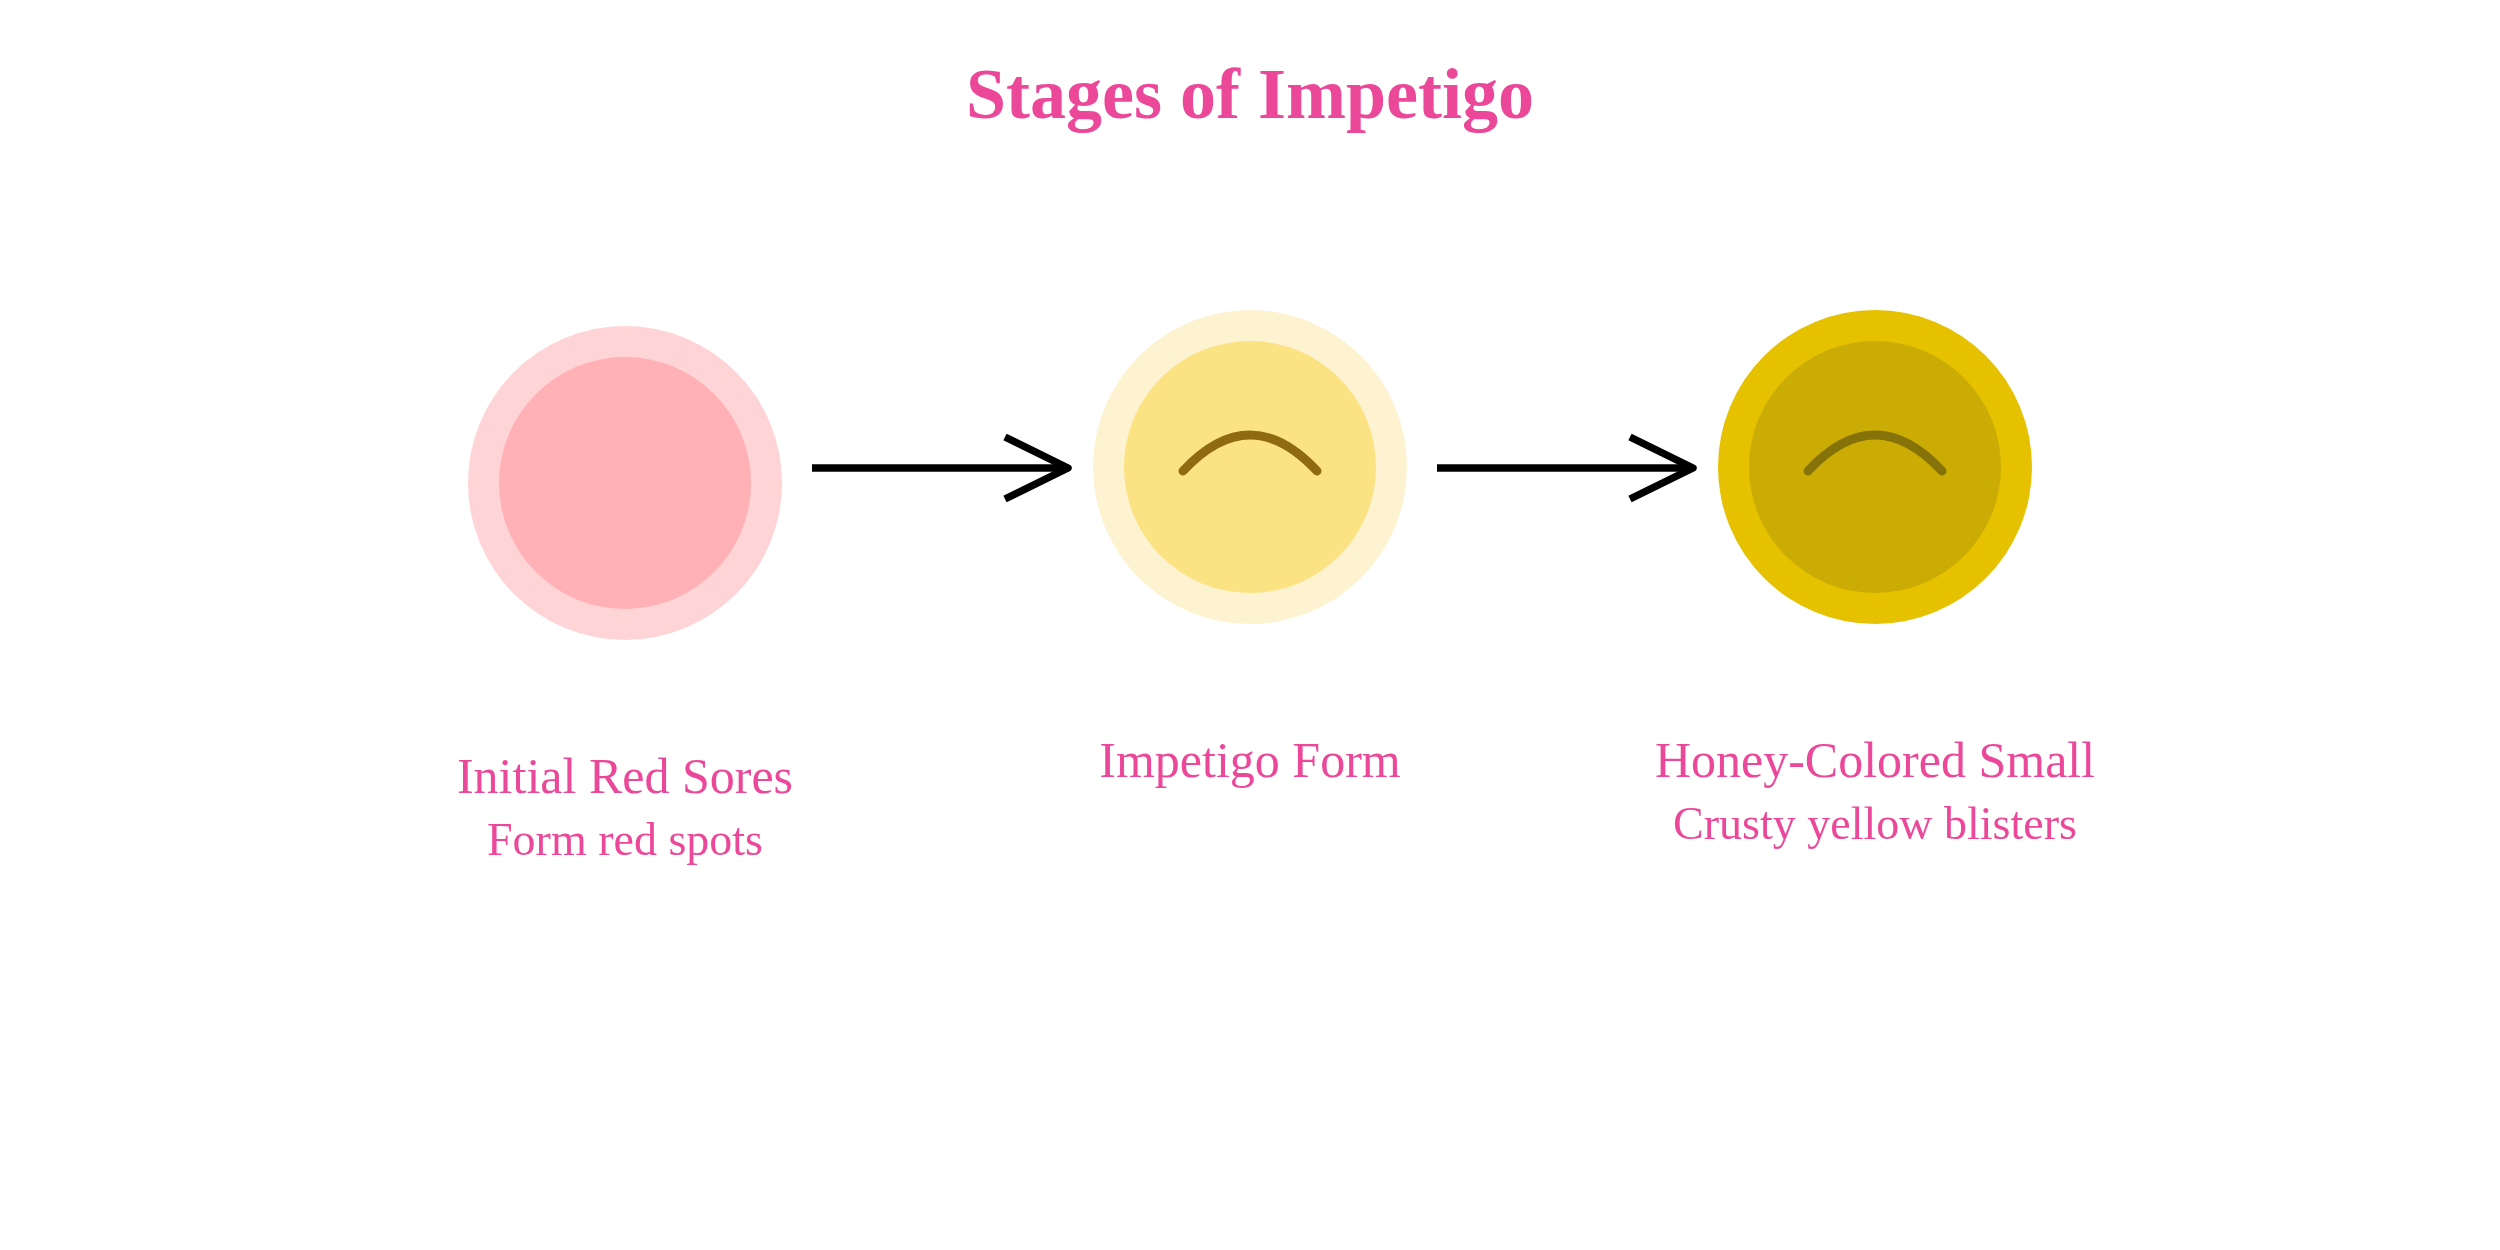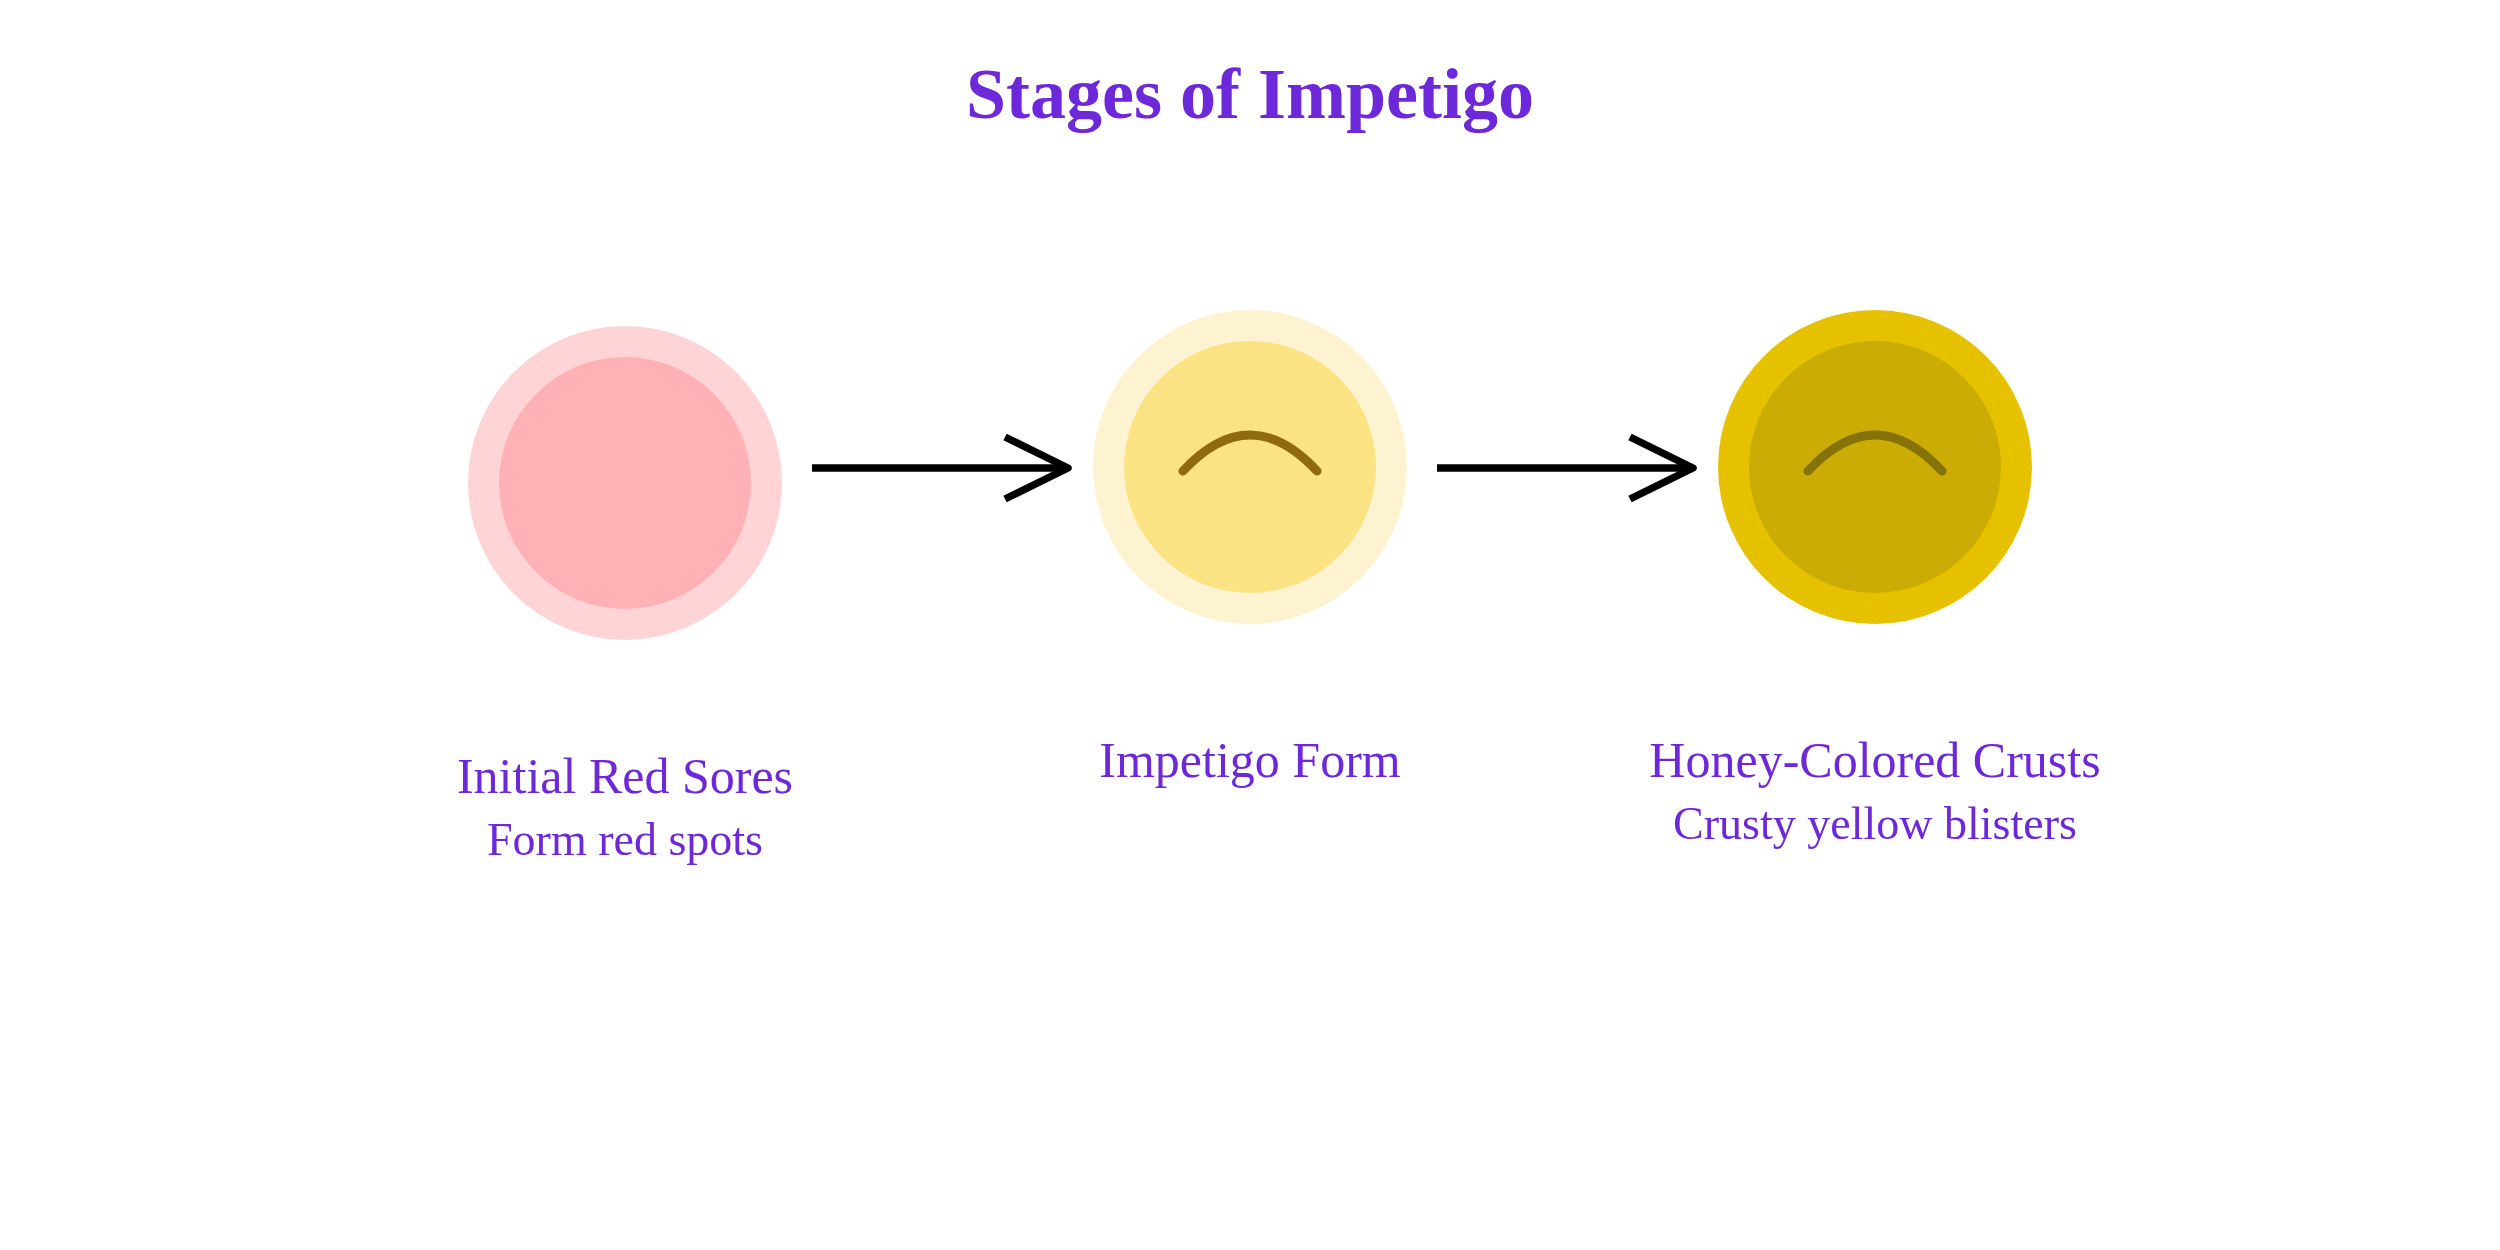--- a/index.html
+++ b/index.html
@@ -6,21 +6,21 @@
     margin: 0;
     padding: 0;
   }
   .canvas {
     position: relative;
     width: 2500px;
     height: 1060px;
     background: #ffffff;
     overflow: hidden;
     font-family: "Liberation Serif", "DejaVu Serif", serif;
-    color: #6d28d9;
+    color: #ec4899;
   }
   .diagram-title {
     position: absolute;
     left: 0;
     top: 55px;
     width: 2500px;
     text-align: center;
     font-size: 72px;
     font-weight: bold;
     line-height: 1.1;
@@ -133,17 +133,17 @@
     <path d="M205,9 L268,40 L205,71" style="stroke: rgb(0, 0, 0);"></path>
   </svg>
 
   <div class="stage stage-3">
     <div class="circle-outer" style="background-color: rgb(229, 193, 0);">
       <div class="circle-inner" style="background-color: rgb(203, 172, 4);"></div>
       <svg class="crust-svg" viewBox="0 0 314 314">
         <path d="M90,161 Q157,89 224,161" style="stroke: rgb(133, 114, 8);"></path>
       </svg>
     </div>
-    <div class="stage-name">Honey-Colored Crusts</div>
+    <div class="stage-name">Honey-Colored Small</div>
     <div class="stage-desc">Crusty yellow blisters</div>
   </div>
 
 </div>
 
 </body></html>

